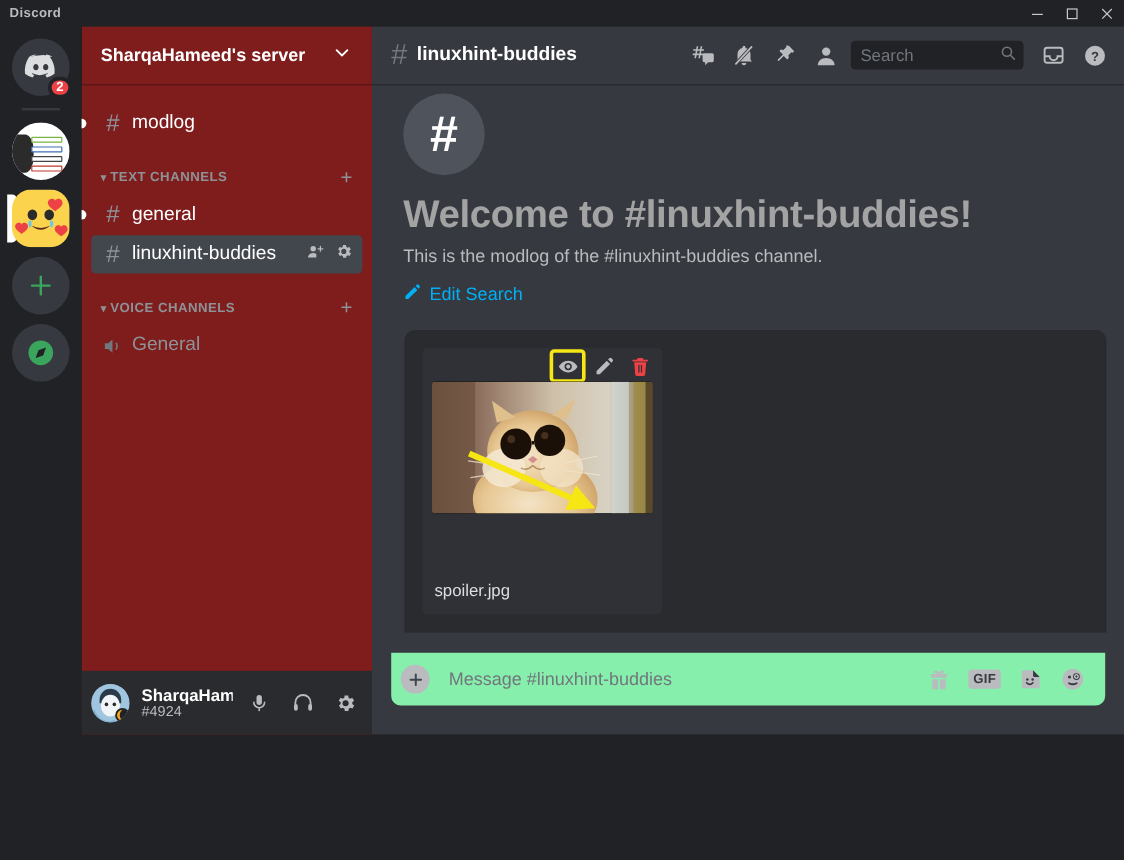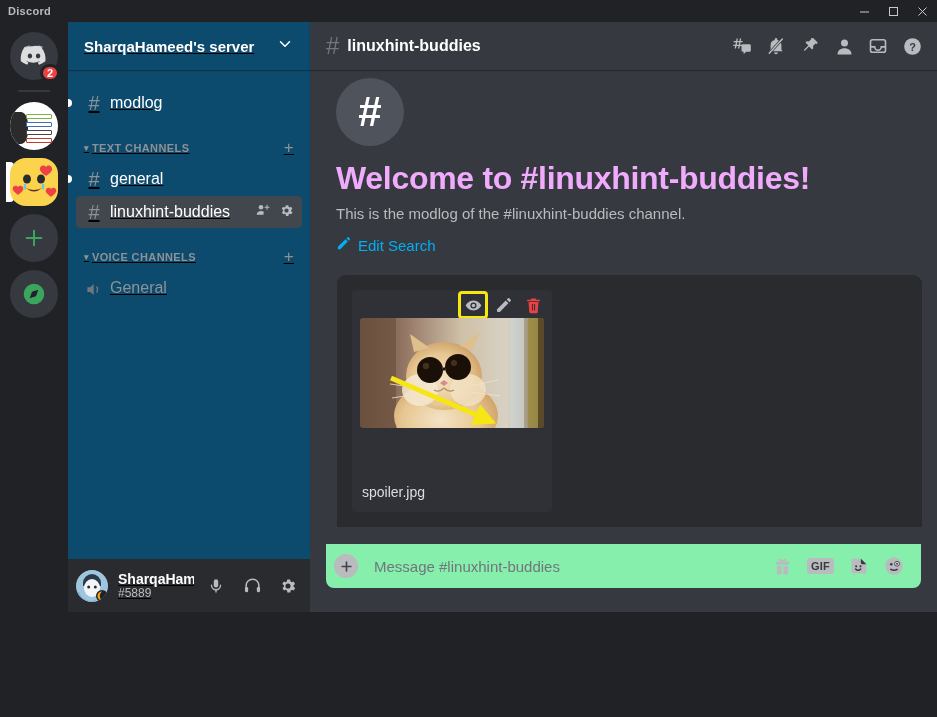--- a/index.html
+++ b/index.html
@@ -65,21 +65,21 @@
   .books .b4 { top: 36px; border-color:#c0392b; }
   .books .blk { position:absolute; left:0; top:10px; width:18px; height:32px; background:#2b2b2b; border-radius: 0 40% 40% 0;}
 
   
   .emoji-av {
     width: 48px; height: 48px; background: #fcd34d; position: relative;
     display:flex; align-items:center; justify-content:center;
   }
 
   
-  .sidebar { width: 242px; flex: 0 0 242px; background: #0c4a6e; display: flex; flex-direction: column; text-decoration: underline; }
+  .sidebar { width: 242px; flex: 0 0 242px; background: #7f1d1d; display: flex; flex-direction: column; }
   .srvheader {
     height: 48px; flex: 0 0 48px; display: flex; align-items: center;
     padding: 0 16px; box-shadow: 0 1px 0 rgba(4,4,5,.2), 0 1px 2px rgba(4,4,5,.2);
     cursor: pointer;
   }
   .srvheader .name { color: #fff; font-size: 15px; font-weight: bold; flex: 1; white-space: nowrap; }
   .chanscroll { flex: 1; overflow: hidden; padding-top: 16px; }
 
   .chanrow {
     height: 32px; margin: 1px 8px; border-radius: 4px; display: flex; align-items: center;
@@ -131,21 +131,21 @@
   }
   .searchbox .sp { flex: 1; color: #72767d; font-size: 14px; }
 
   .content { flex: 1; position: relative; overflow: hidden; padding: 0 16px; }
   .welcome { padding-top: 8px; }
   .bighash {
     width: 68px; height: 68px; border-radius: 50%; background: #4f545c;
     display: flex; align-items: center; justify-content: center;
     color: #fff; font-size: 42px; font-weight: bold; margin: 0 0 14px 10px;
   }
-  .wtitle { color: #f0abfc; font-size: 32px; font-weight: bold; margin-left: 10px; letter-spacing: -.3px; }
+  .wtitle { color: #a3a3a3; font-size: 32px; font-weight: bold; margin-left: 10px; letter-spacing: -.3px; }
   .wsub { color: #b9bbbe; font-size: 15px; margin: 8px 0 0 10px; }
   .editchan {
     display: inline-flex; align-items: center; gap: 7px; margin: 14px 0 0 10px;
     color: #00aff4; font-size: 15px; cursor: pointer;
   }
 
   
   .uploadwrap { position: absolute; left: 16px; right: 16px; top: 206px; padding-left: 12px; }
   .uploadbar {
     background: #292b2f; border-radius: 8px 8px 0 0; height: 250px; position: relative;
@@ -358,21 +358,21 @@
             <ellipse cx="16" cy="18" rx="8" ry="9" fill="#f2f5f7"></ellipse>
             <circle cx="12.7" cy="17" r="1.5" fill="#2b2b2b"></circle>
             <circle cx="19.3" cy="17" r="1.5" fill="#2b2b2b"></circle>
             <path d="M2 22a14 14 0 0 0 12 10 14 14 0 0 0 6-1" stroke="#7fb0cc" stroke-width="2" fill="none"></path>
             <circle cx="26" cy="26" r="6" fill="#202225"></circle>
             <path d="M26 21.5a4.5 4.5 0 1 0 0 9 5.6 5.6 0 0 1 0-9z" fill="#faa61a"></path>
           </svg>
         </div>
         <div class="uinfo">
           <div class="uname">SharqaHam...</div>
-          <div class="utag">#5889</div>
+          <div class="utag">#4924</div>
         </div>
         <div class="ubtn">
           <svg width="18" height="18" viewBox="0 0 24 24" fill="currentColor">
             <rect x="9" y="3" width="6" height="11" rx="3"></rect>
             <path d="M6 11a6 6 0 0 0 12 0M12 17v3" stroke="currentColor" stroke-width="1.8" fill="none" stroke-linecap="round"></path>
           </svg>
         </div>
         <div class="ubtn">
           <svg width="19" height="19" viewBox="0 0 24 24" fill="none" stroke="currentColor" stroke-width="1.9">
             <path d="M4 15v-3a8 8 0 0 1 16 0v3" stroke-linecap="round"></path>
@@ -417,20 +417,29 @@
           </svg>
         </div>
 
         <div class="hdricon">
           <svg width="21" height="21" viewBox="0 0 24 24" fill="currentColor">
             <circle cx="12" cy="8" r="4"></circle>
             <path d="M4 21c0-4.4 3.6-7 8-7s8 2.6 8 7z"></path>
           </svg>
         </div>
 
+        <div class="searchbox">
+          <span class="sp">Search</span>
+          <span>
+            <svg width="14" height="14" viewBox="0 0 24 24" fill="none" stroke="#72767d" stroke-width="2.2">
+              <circle cx="10.5" cy="10.5" r="6.5"></circle>
+                <path d="M15.5 15.5 21 21" stroke-linecap="round"></path>
+            </svg>
+          </span>
+        </div>
 
         <div class="hdricon">
           <svg width="20" height="20" viewBox="0 0 24 24" fill="none" stroke="currentColor" stroke-width="1.9">
             <rect x="3" y="4.5" width="18" height="15" rx="2.5"></rect>
             <path d="M3 13h5a4 4 0 0 0 8 0h5" fill="none"></path>
           </svg>
         </div>
 
         <div class="hdricon">
           <svg width="21" height="21" viewBox="0 0 24 24">

